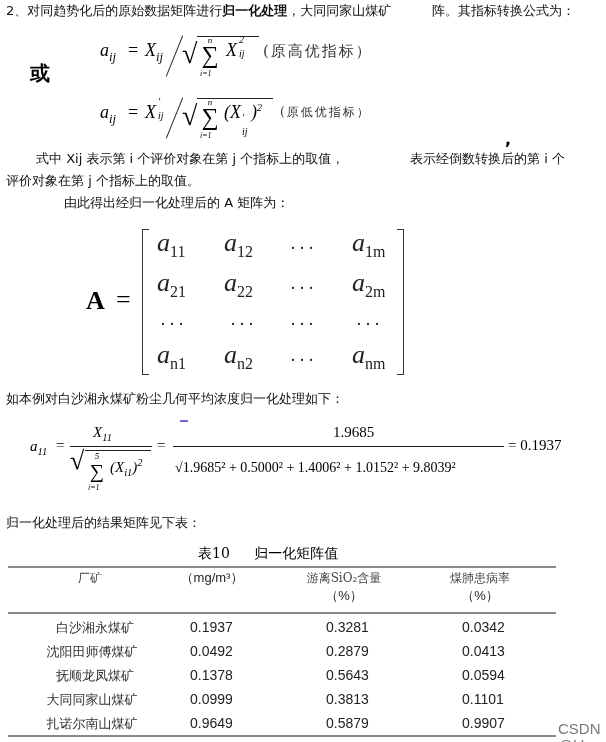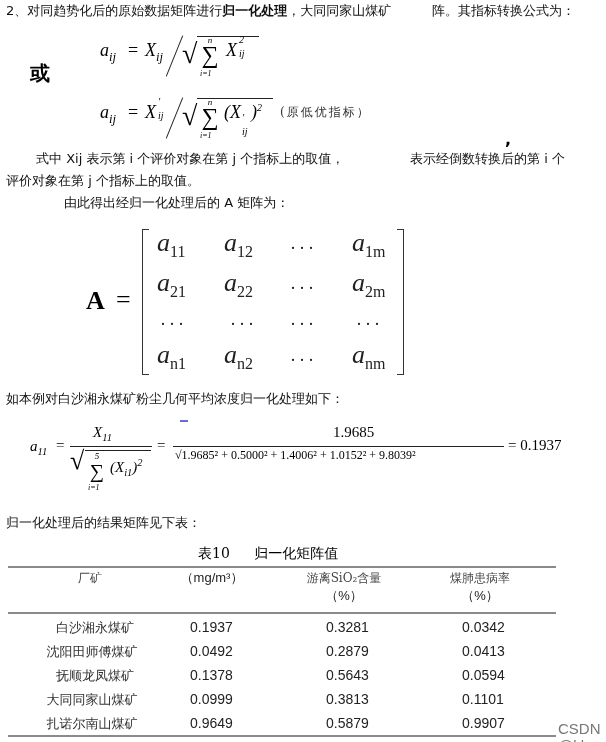--- a/index.html
+++ b/index.html
@@ -54,20 +54,21 @@
   <span class="abs" style="left:45px; top:4px;"><span>X</span><sub>ij</sub></span>
   <div class="slash" style="left:74px; top:-2px; height:44px;"></div>
   <span class="abs" style="left:82px; top:2px; font-style:normal; font-size:28px;">√</span>
   <div class="sqrt-bar" style="left:97px; top:0px; width:62px;"></div>
   <span class="abs sigma" style="left:100px; top:8px; width:20px;">
     <span class="top">n</span>
     <span class="s">∑</span>
     <span class="bot">i=1</span>
   </span>
   <span class="abs" style="left:126px; top:4px;"><span>X</span><span style="position:relative;"><sup style="position:absolute; top:-6px; left:2px; font-size:10px;">2</sup><sub style="position:absolute; top:8px; left:2px; font-size:10px;">ij</sub></span></span>
+  <span class="abs cnlabel" style="left:163px; top:6px; font-size:15px;">(原高优指标）</span>
 </div>
 
 <div class="abs serif bold" style="left:30px; top:60px; font-size:20px;">或</div>
 
 <div class="abs math" style="left:100px; top:98px; font-size:18px; width:300px; height:44px;">
   <span class="abs" style="left:0; top:4px;"><span>a</span><sub>ij</sub></span>
   <span class="abs" style="left:28px; top:4px; font-style:normal;">=</span>
   <span class="abs" style="left:45px; top:4px;"><span>X</span><span style="position:relative;"><sup style="position:absolute; top:-6px; left:2px; font-size:10px;">'</sup><sub style="position:absolute; top:8px; left:2px; font-size:10px;">ij</sub></span></span>
   <div class="slash" style="left:74px; top:-2px; height:44px;"></div>
   <span class="abs" style="left:82px; top:2px; font-style:normal; font-size:28px;">√</span>
@@ -125,21 +126,21 @@
   <div class="sqrt-bar" style="left:55px; top:26px; width:66px;"></div>
   <span class="abs sigma" style="left:58px; top:36px; width:18px;">
     <span class="top">5</span>
     <span class="s" style="font-size:20px;">∑</span>
     <span class="bot">i=1</span>
   </span>
   <span class="abs" style="left:80px; top:33px;"><span>(X</span><sub>i1</sub><span>)</span><sup>2</sup></span>
   <span class="abs" style="left:127px; top:13px; font-style:normal;">=</span>
   <span class="abs" style="left:303px; top:0px; font-style:normal;">1.9685</span>
   <div class="fracbar" style="left:143px; top:22px; width:331px;"></div>
-  <span class="abs" style="left:145px; top:24px; font-style:normal; font-size:12px;">√1.9685² + 0.5000² + 1.4006² + 1.0152² + 9.8039²</span>
+  <span class="abs" style="left:145px; top:36px; font-style:normal; font-size:14px;">√1.9685² + 0.5000² + 1.4006² + 1.0152² + 9.8039²</span>
   <span class="abs" style="left:478px; top:13px; font-style:normal;">= 0.1937</span>
 </div>
 
 <div class="abs txt" style="left:6px; top:515px;">归一化处理后的结果矩阵见下表：</div>
 
 <div class="abs" style="left:198px; top:545px; font-size:14px;">
   <span style="font-family:'DejaVu Serif',serif;">表10</span>
   <span style="font-family:'DejaVu Serif',serif; margin-left:20px;">归一化矩阵值</span>
 </div>
 

